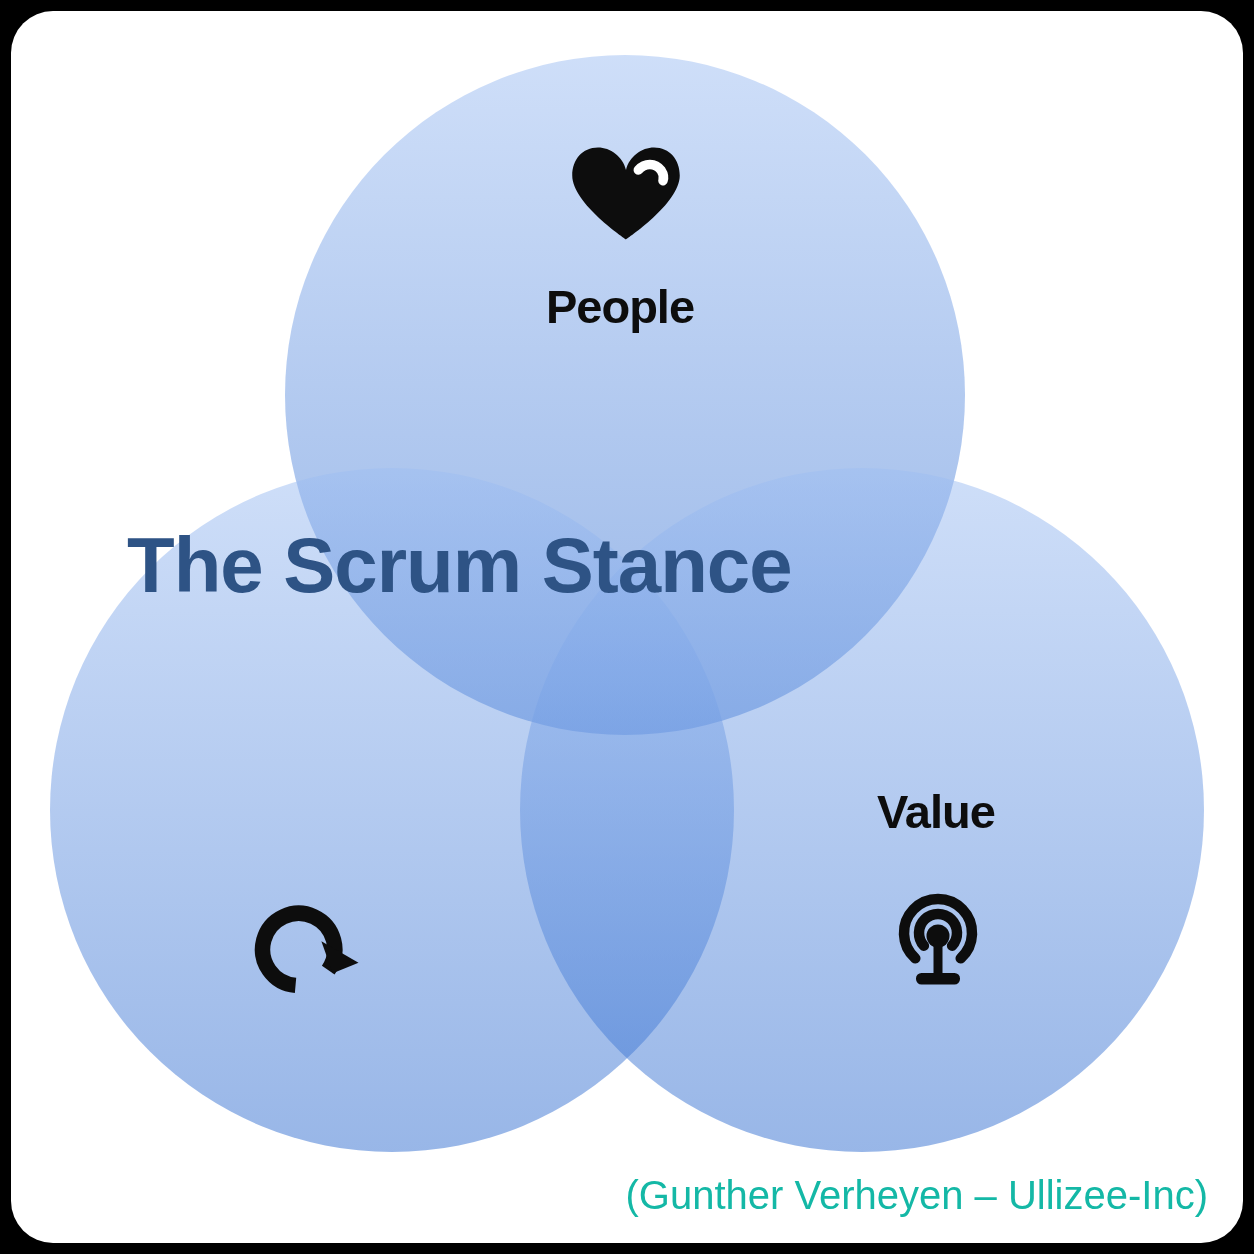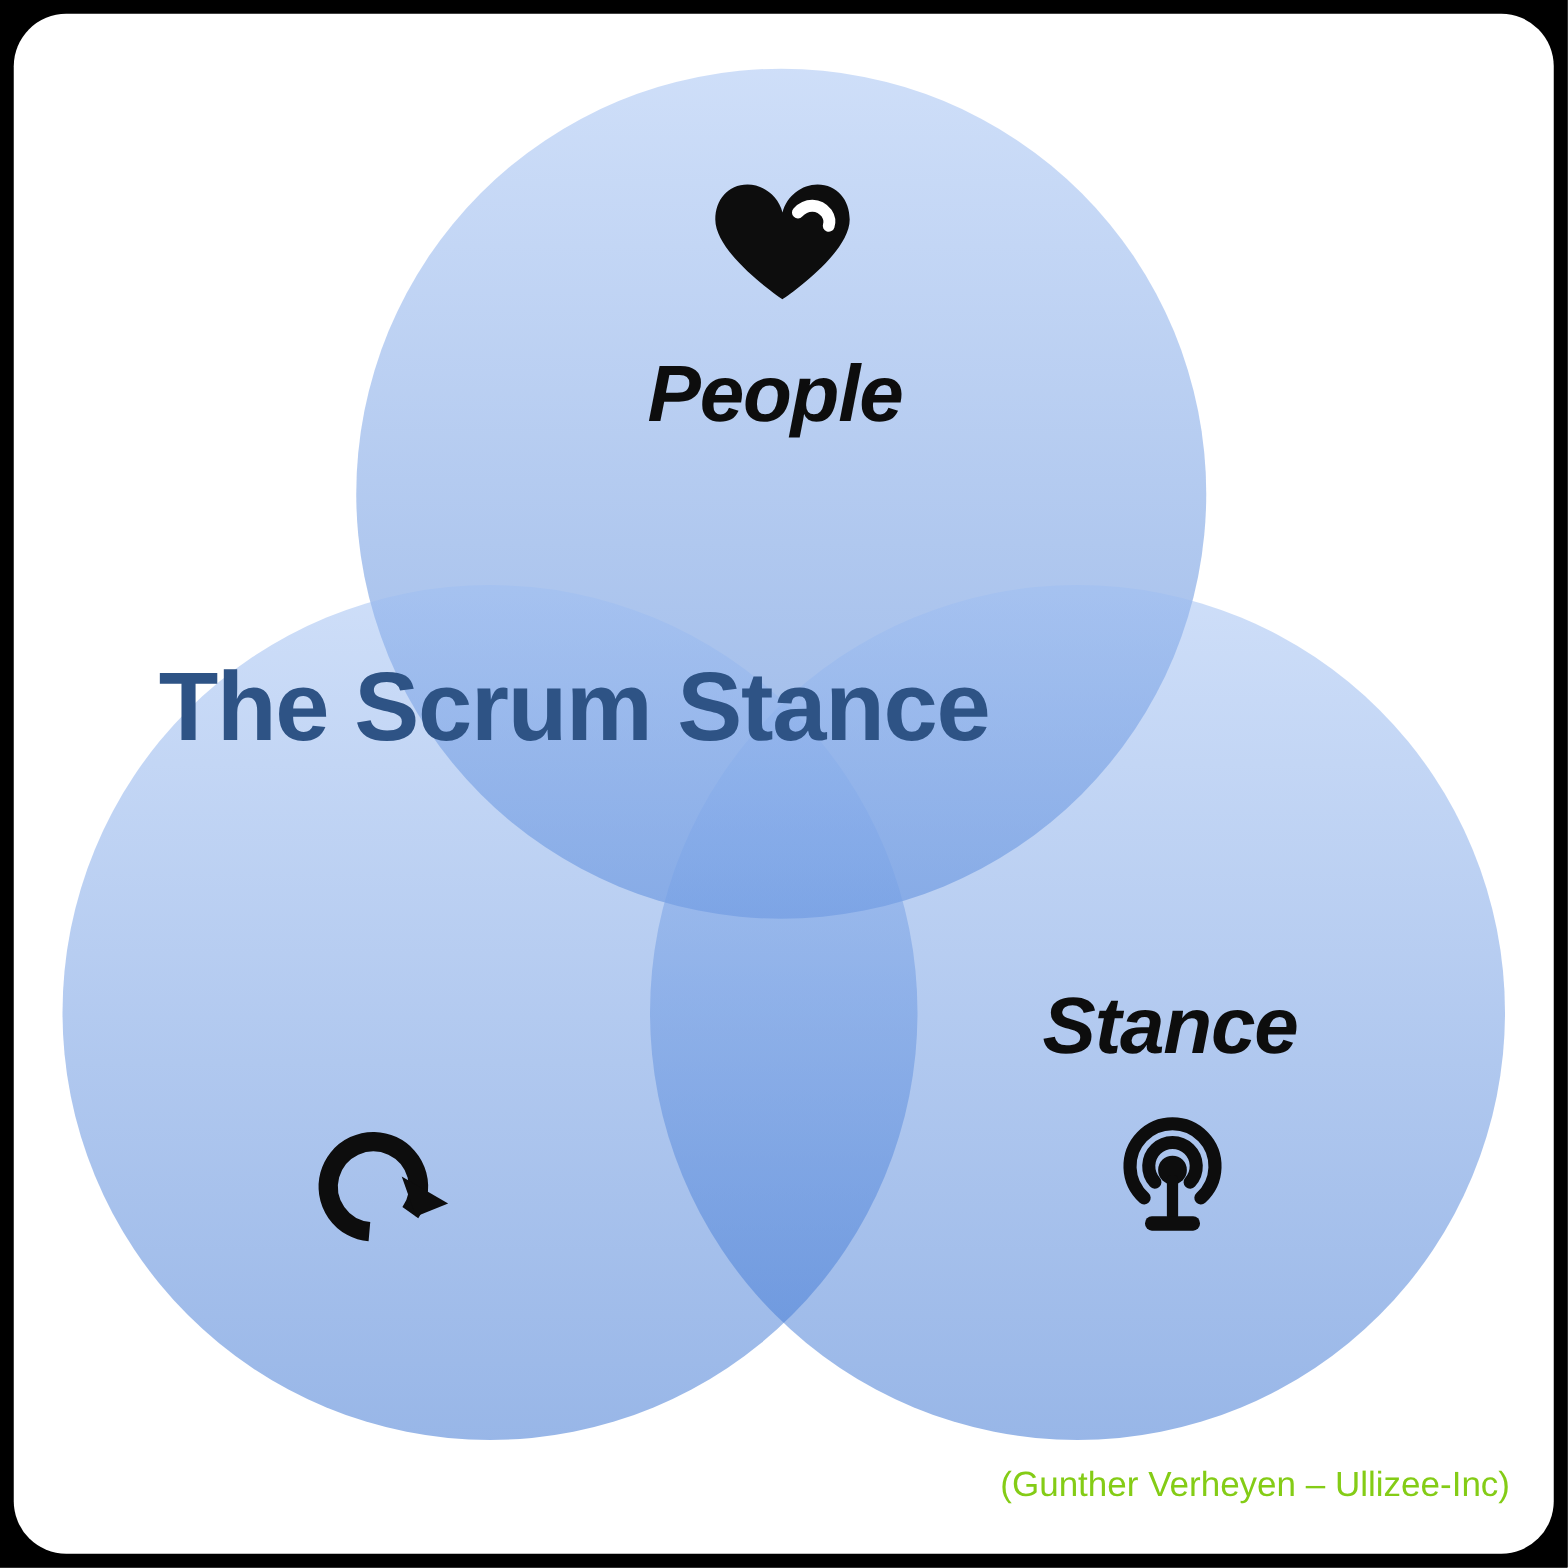--- a/index.html
+++ b/index.html
@@ -23,25 +23,24 @@
     background: linear-gradient(180deg, rgba(158,190,242,0.5) 0%, rgba(50,110,208,0.5) 100%);
   }
   .circle.top   { left: 285px; top: 55px;  width: 680px; height: 680px; }
   .circle.left  { left: 50px;  top: 468px; width: 684px; height: 684px; }
   .circle.right { left: 520px; top: 468px; width: 684px; height: 684px; }
 
   .label {
     position: absolute;
     color: #0d0d0d;
     font-weight: 700;
-    font-size: 64px;
+    font-size: 47px;
     line-height: 1;
     letter-spacing: -1px;
     text-align: center;
-    font-style: italic;
   }
   .label.people     { left: 420px; top: 283px; width: 400px; }
   .label.empiricism { left: 62px;  top: 788px; width: 500px; }
   .label.value      { left: 736px; top: 788px; width: 400px; }
 
   .venn-title {
     position: absolute;
     left: 127px; top: 526px; width: 1000px;
     color: #2E5385;
     font-weight: 700;
@@ -50,22 +49,22 @@
     letter-spacing: -1px;
   }
   .icon { position: absolute; }
   .icon.heart   { left: 570px; top: 143px; }
   .icon.arrow   { left: 252px; top: 903px; }
   .icon.podcast { left: 888px; top: 885px; }
 
   .caption {
     position: absolute;
     right: 46px; top: 1172px;
-    color: #84cc16;
-    font-size: 28px;
+    color: #14b8a6;
+    font-size: 40px;
     line-height: 1.15;
     font-weight: 400;
     text-align: right;
   }
 </style>
 </head>
 <body>
 
 <div class="page">
   <div class="frame"></div>
@@ -77,21 +76,21 @@
   <svg class="icon heart" width="112" height="101" viewBox="0 0 100 90" aria-hidden="true">
     <path d="M50 24 C 47 12 36 4 25 4 C 11 4 2 15 2 29 C 2 54 50 86 50 86 C 50 86 98 54 98 29 C 98 15 89 4 75 4 C 64 4 53 12 50 24 Z" fill="#0d0d0d"></path>
     <path d="M61 24 C 67 17.5 76 17.5 81.5 24.5 C 83.5 27.5 84 30.5 83 33.5" fill="none" stroke="#ffffff" stroke-width="8.5" stroke-linecap="round"></path>
   </svg>
 
   <div class="label people">People</div>
 
   <div class="venn-title">The Scrum Stance</div>
 
 
-  <div class="label value">Stance</div>
+  <div class="label value">Value</div>
 
   <svg class="icon arrow" width="114" height="98" viewBox="0 0 110 95" aria-hidden="true">
     <path d="M 41.95 79.87 A 35 35 0 1 1 73.67 65.08" fill="none" stroke="#0d0d0d" stroke-width="15"></path>
     <polygon points="67,37 103,58 78,68" fill="#0d0d0d"></polygon>
   </svg>
 
   <svg class="icon podcast" width="100" height="110" viewBox="0 0 100 110" aria-hidden="true">
     <path d="M 27.3 73.3 A 34 34 0 1 1 72.7 73.3" fill="none" stroke="#0d0d0d" stroke-width="10.5" stroke-linecap="round"></path>
     <path d="M 35.9 60.7 A 19 19 0 1 1 64.1 60.7" fill="none" stroke="#0d0d0d" stroke-width="10.5" stroke-linecap="round"></path>
     <circle cx="50" cy="51" r="11.5" fill="#0d0d0d"></circle>

